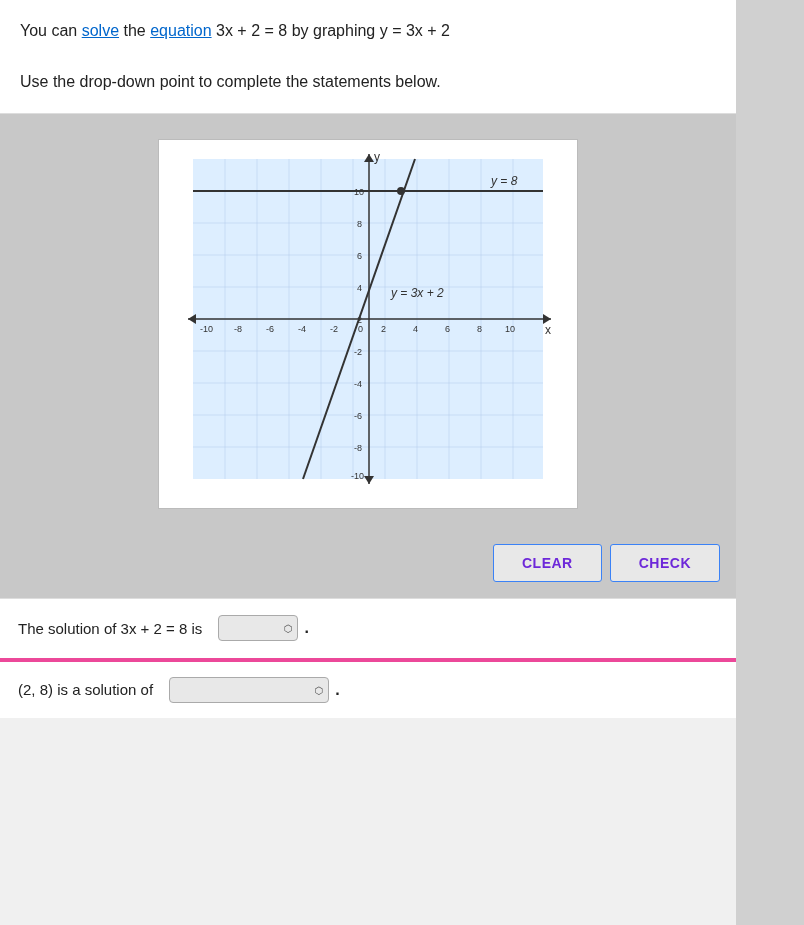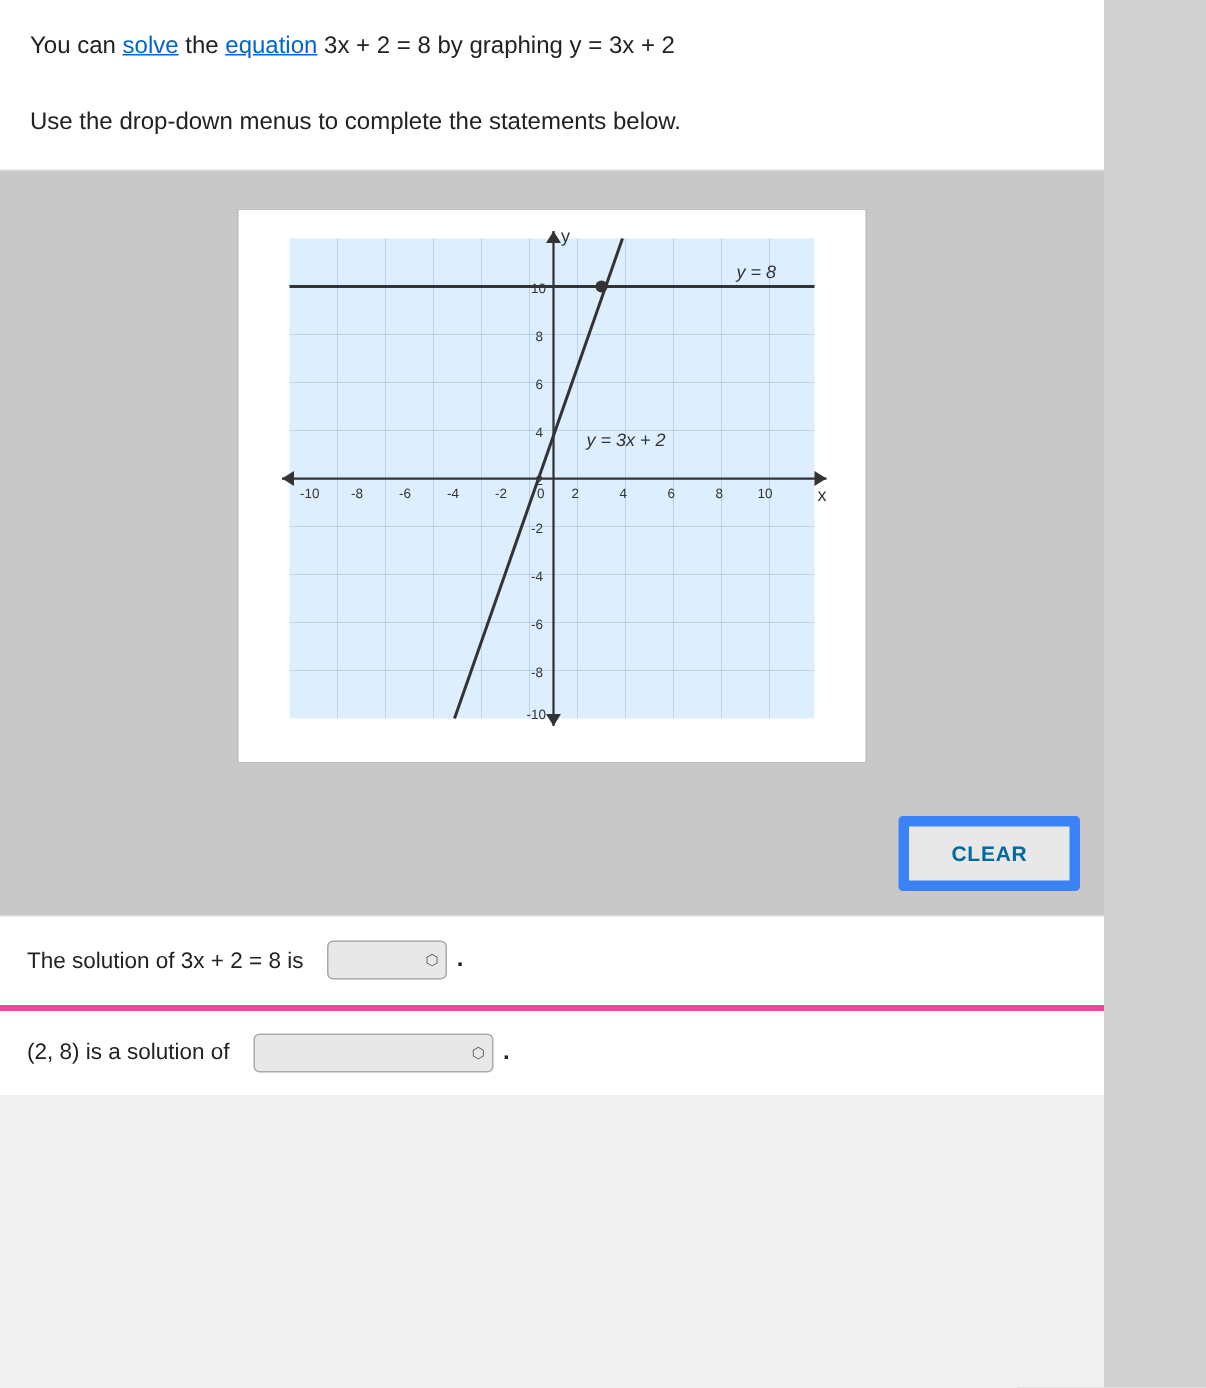--- a/index.html
+++ b/index.html
@@ -67,25 +67,25 @@
       display: flex;
       justify-content: flex-end;
       padding: 10px 16px 16px 16px;
       gap: 8px;
     }
 
     .btn-clear, .btn-check {
       padding: 10px 28px;
       font-size: 14px;
       font-weight: bold;
-      border: 7px solid #3b82f6;
+      border: 1px solid #3b82f6;
       background: #e8e8e8;
       cursor: pointer;
       border-radius: 3px;
-      color: #0369a1;
+      color: #6d28d9;
       letter-spacing: 0.5px;
     }
 
     .statement-row {
       background: #ffffff;
       border-top: 1px solid #ddd;
       padding: 0 18px;
       font-size: 15px;
       color: #222;
       display: flex;
@@ -140,21 +140,21 @@
 </head>
 <body>
 
 <div class="main-container">
 
   <div class="text-panel">
     <p>
       You can <a href="#">solve</a> the <a href="#">equation</a> 3x + 2 = 8 by graphing y = 3x + 2
     </p>
     <br>
-    <p>Use the drop-down menus to complete the statements below.</p>
+    <p>Use the drop-down point to complete the statements below.</p>
   </div>
 
   <div class="graph-section">
     <div class="graph-container">
       <svg class="graph-svg" viewBox="0 0 390 350" xmlns="http://www.w3.org/2000/svg">
 
         <rect x="20" y="10" width="350" height="320" fill="#ddeeff"></rect>
 
         <g stroke="#b0c8e8" stroke-width="0.5">
           <line x1="52" y1="10" x2="52" y2="330"></line>
@@ -229,20 +229,21 @@
 
         <text x="218" y="148" font-size="12" fill="#333" font-family="Arial" font-style="italic">y = 3x + 2</text>
 
         <circle cx="228" cy="42" r="4" fill="#333"></circle>
       </svg>
     </div>
   </div>
 
   <div class="button-row">
     <button class="btn-clear">CLEAR</button>
+    <button class="btn-check">CHECK</button>
   </div>
 
   <div class="statement-row">
     <span>The solution of 3x + 2 = 8 is</span>
     &nbsp;
     <div class="select-wrapper">
       <select class="dropdown-select" id="dropdown1">
         <option value=""></option>
         <option value="x=2">x = 2</option>
         <option value="x=3">x = 3</option>

